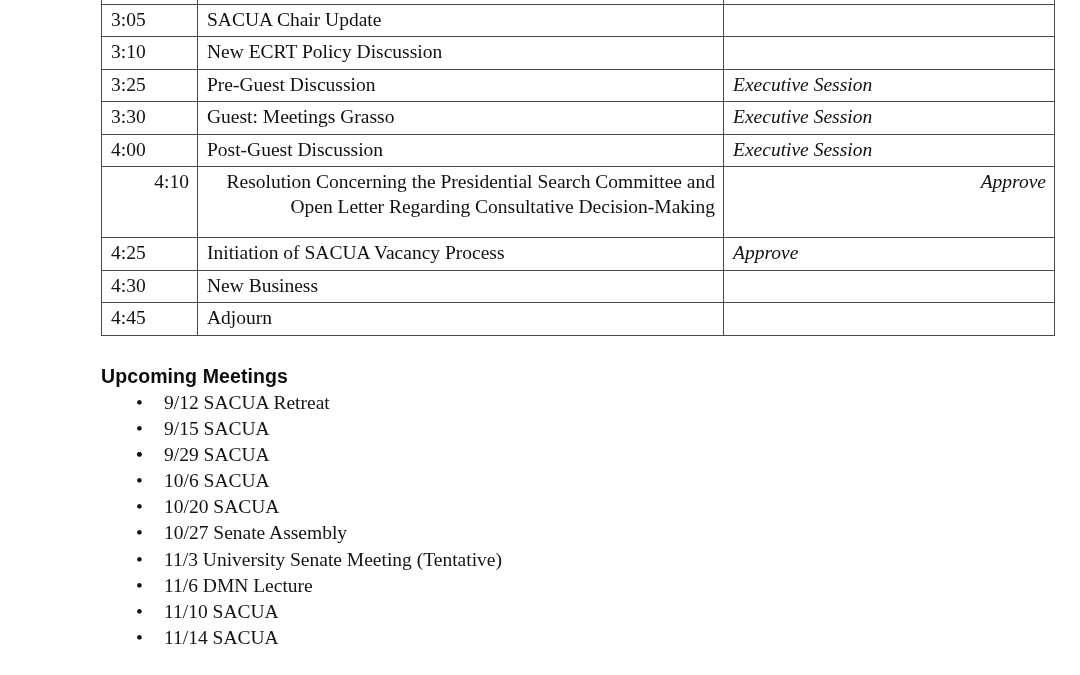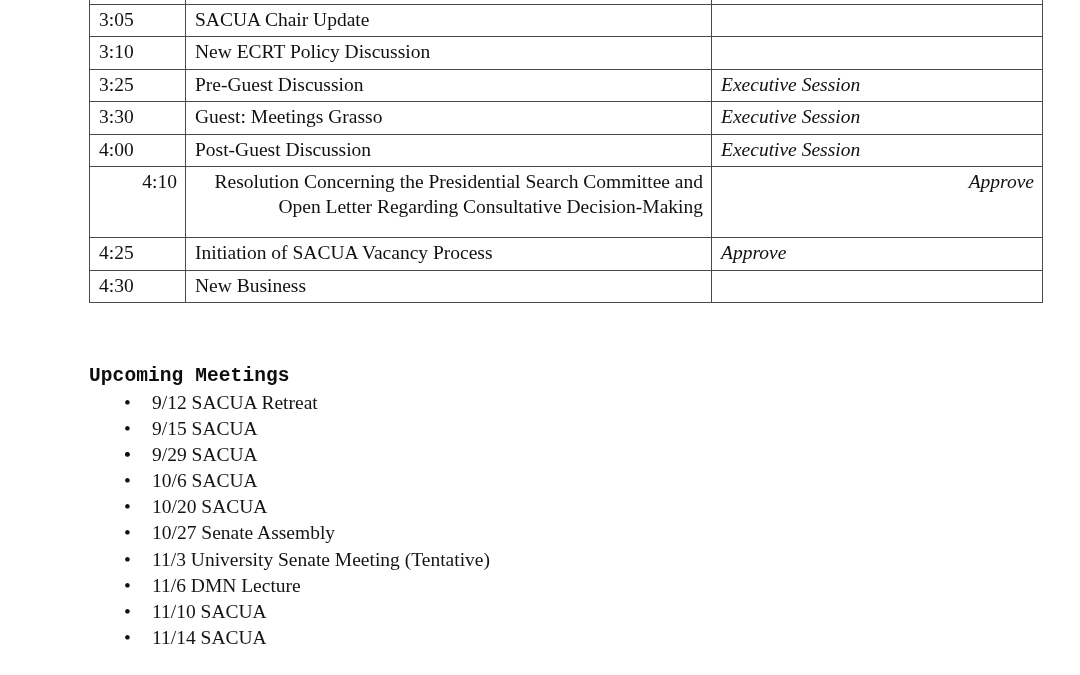--- a/index.html
+++ b/index.html
@@ -12,21 +12,21 @@
     width: 1080px;
     height: 675px;
     overflow: hidden;
     font-family: "Liberation Serif", "DejaVu Serif", serif;
     color: #111111;
     position: relative;
   }
 
   .page {
     position: absolute;
-    left: 0;
+    left: 12px;
     top: 0;
     width: 980px;
     height: 675px;
   }
 
   
   .agenda-table {
     position: absolute;
     left: 89px;
     top: -29px;              
@@ -53,21 +53,21 @@
   .upcoming {
     position: absolute;
     left: 89px;
     top: 365px;
     width: 900px;
   }
   .upcoming-title {
     font-size: 19.5px;
     line-height: 23px;
     font-weight: bold;
-    font-family: Liberation Mono, monospace;
+    font-family: Liberation Sans, sans-serif;
     color: #0d0d0d;
     margin: 0 0 2px 0;
     letter-spacing: 0.1px;
   }
   ul.meeting-list {
     list-style: none;
     margin: 0;
     padding: 0;
   }
   ul.meeting-list li {
@@ -133,20 +133,25 @@
         <tr>
           <td class="col-time">4:25</td>
           <td class="col-item">Initiation of SACUA Vacancy Process</td>
           <td class="col-act">Approve</td>
         </tr>
         <tr>
           <td class="col-time">4:30</td>
           <td class="col-item">New Business</td>
           <td class="col-act"></td>
         </tr>
+        <tr>
+          <td class="col-time">4:45</td>
+          <td class="col-item">Adjourn</td>
+          <td class="col-act"></td>
+        </tr>
       </tbody>
   </table>
 
   <div class="upcoming">
     <div class="upcoming-title">Upcoming Meetings</div>
     <ul class="meeting-list">
         <li><span class="bullet">•</span><span>9/12 SACUA Retreat</span></li>
         <li><span class="bullet">•</span><span>9/15 SACUA</span></li>
         <li><span class="bullet">•</span></li>
         <li><span class="bullet">•</span><span>9/29 SACUA</span></li>

